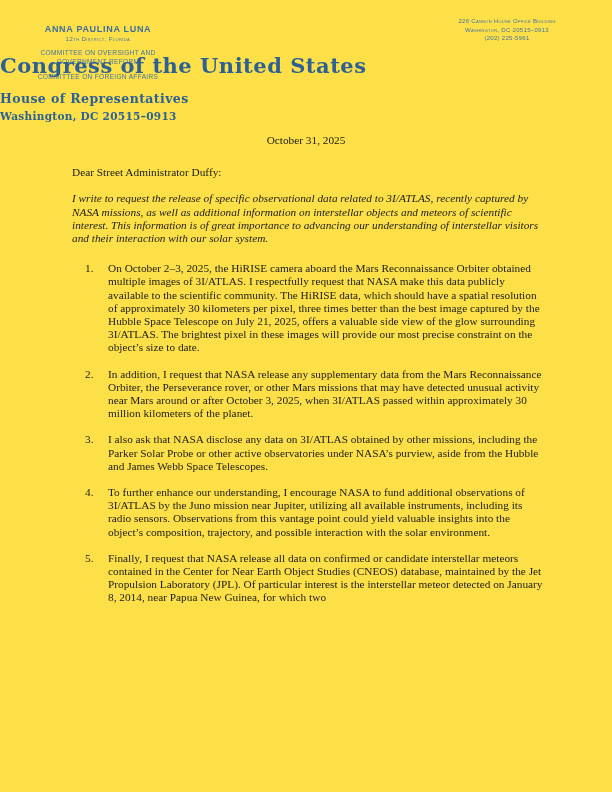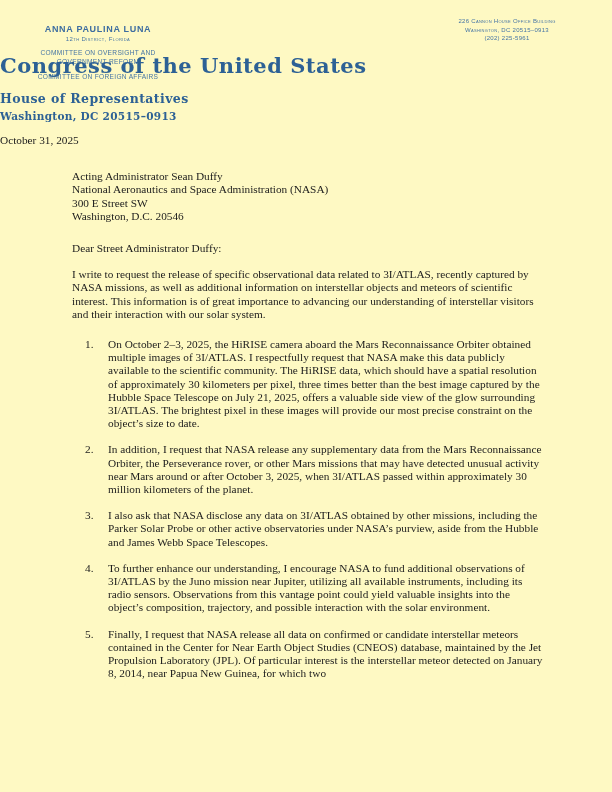--- a/index.html
+++ b/index.html
@@ -1,21 +1,21 @@
 <!DOCTYPE html>
 <html><head>
 <meta charset="utf-8">
 <style>
   html, body { margin: 0; padding: 0; background: #e8e8e8; }
   .page {
     position: relative;
     width: 612px;
     height: 792px;
     margin: 0 auto;
-    background: #fef9c3;
+    background: #fde047;
     font-family: "Liberation Serif", serif;
     color: #1c1c1c;
     overflow: hidden;
     box-shadow: 0 0 4px rgba(0,0,0,.25);
   }
 
   
   .letterhead { position: relative; height: 122px; }
   .lh-left {
     position: absolute; top: 24px; left: 22px; width: 152px;
@@ -57,24 +57,24 @@
     position: absolute; top: 17px; right: 14px; width: 182px;
     text-align: center;
     font-family: "Liberation Sans", sans-serif;
     color: #4474a5;
     font-size: 6px; line-height: 8.5px; letter-spacing: 0.3px;
   }
   .lh-right .sc { font-variant: small-caps; }
 
   
   .body-text { font-size: 11.3px; line-height: 13.2px; }
-  .date-line { margin-top: 12px; }
+  .date-line { margin-top: 12px; text-align: center; }
   .recipient { margin: 23px 66px 0 72px; }
   .salutation { margin: 19px 66px 0 72px; }
-  .intro { margin: 13px 66px 0 72px; }
+  .intro { margin: 13px 66px 0 72px; font-style: italic; }
   .request-list { margin-top: 17px; }
   .list-item { display: flex; margin: 0 66px 0 85px; }
   .list-item + .list-item { margin-top: 13px; }
   .list-item .num { flex: none; width: 23px; }
   .list-item .text { flex: 1; }
 </style>
 </head>
 <body>
 
 <div class="page">
@@ -97,26 +97,20 @@
     <div class="lh-right">
       <div class="sc">226 Cannon House Office Building</div>
       <div class="sc">Washington, DC 20515–0913</div>
       <div>(202) 225-5961</div>
     </div>
 
   </header>
 
   <div class="date-line body-text">October 31, 2025</div>
 
-  <div class="recipient body-text">
-    <div>Acting Administrator Sean Duffy</div>
-    <div>National Aeronautics and Space Administration (NASA)</div>
-    <div>300 E Street SW</div>
-    <div>Washington, D.C. 20546</div>
-  </div>
 
   <div class="salutation body-text">Dear Street Administrator Duffy:</div>
 
   <p class="intro body-text">I write to request the release of specific observational data related to 3I/ATLAS, recently captured by NASA missions, as well as additional information on interstellar objects and meteors of scientific interest. This information is of great importance to advancing our understanding of interstellar visitors and their interaction with our solar system.</p>
 
   <div class="request-list body-text">
     <div class="list-item">
       <span class="num">1.</span>
       <span class="text">On October 2–3, 2025, the HiRISE camera aboard the Mars Reconnaissance Orbiter obtained multiple images of 3I/ATLAS. I respectfully request that NASA make this data publicly available to the scientific community. The HiRISE data, which should have a spatial resolution of approximately 30 kilometers per pixel, three times better than the best image captured by the Hubble Space Telescope on July 21, 2025, offers a valuable side view of the glow surrounding 3I/ATLAS. The brightest pixel in these images will provide our most precise constraint on the object’s size to date.</span>
     </div>

